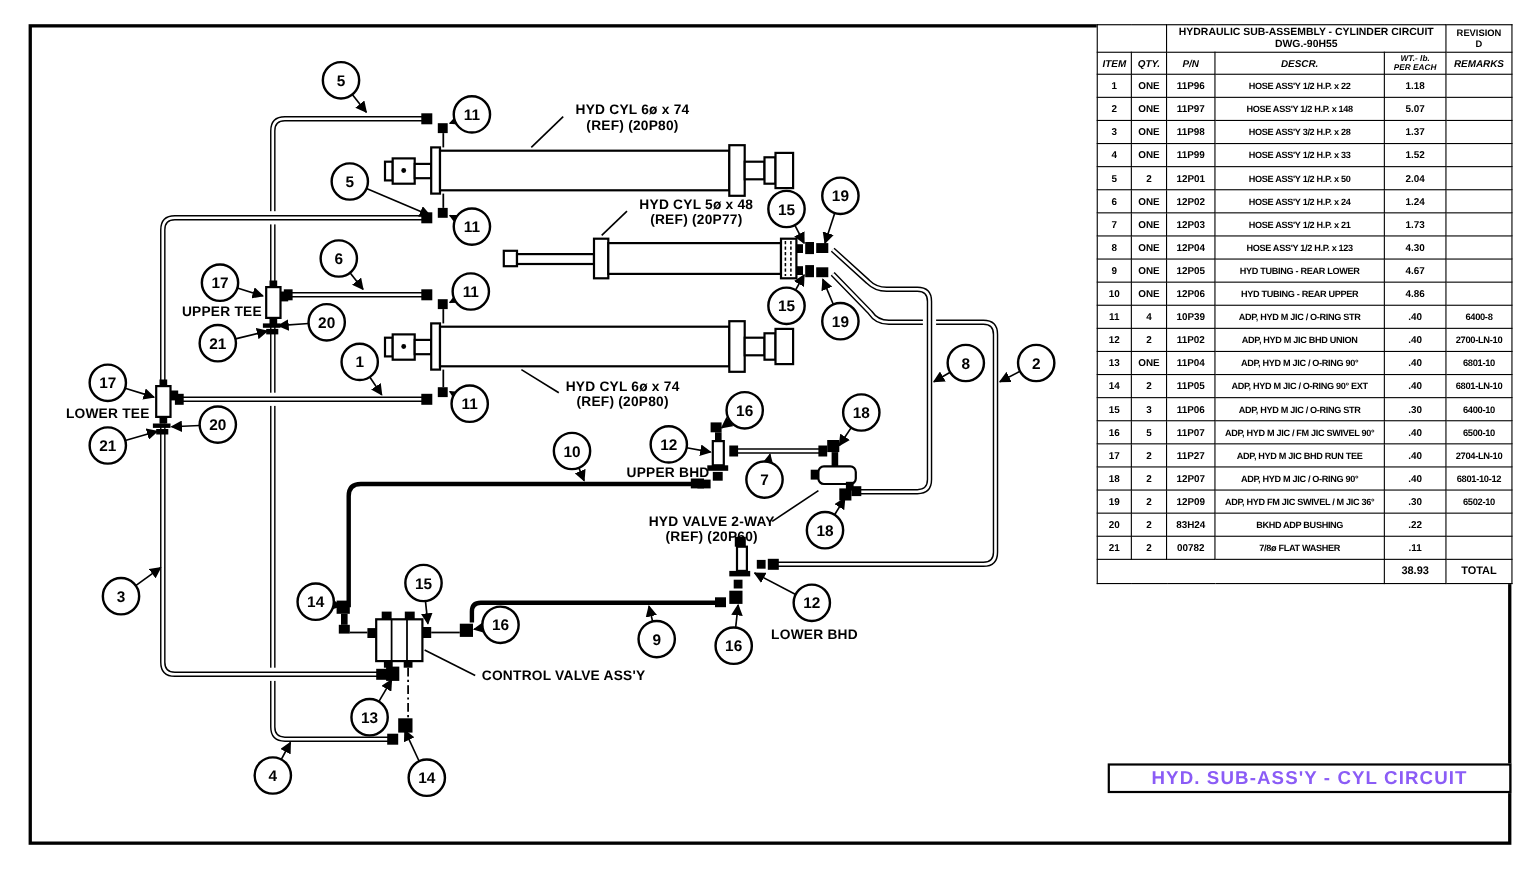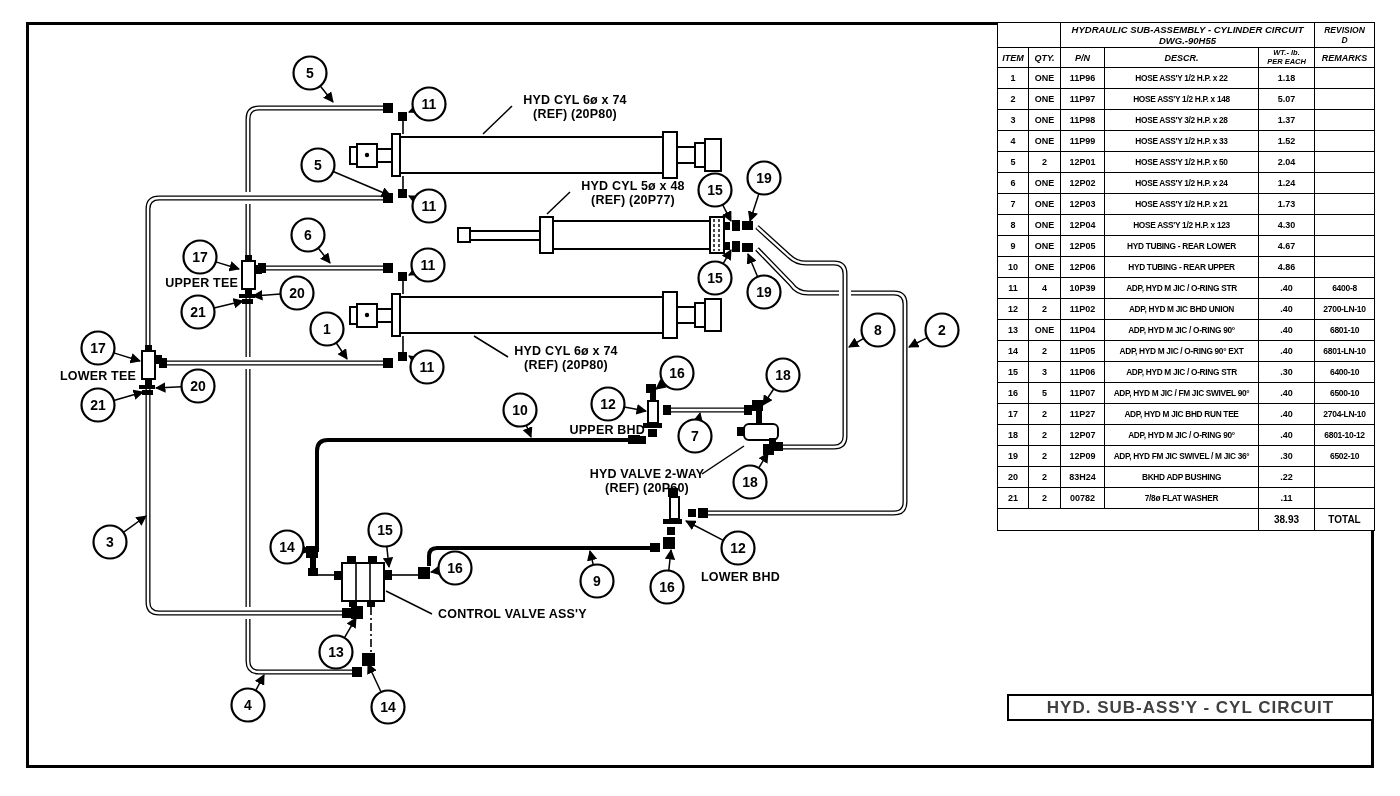--- a/index.html
+++ b/index.html
@@ -20,38 +20,38 @@
   .dash{stroke:#000;stroke-width:1.4;fill:none;stroke-dasharray:3 2;}
   .dashdot{stroke:#000;stroke-width:1.6;fill:none;stroke-dasharray:8 3 2 3;}
   .part{fill:#fff;stroke:#000;stroke-width:2;}
   .fit{fill:#000;stroke:none;}
   .wht{fill:#fff;stroke:none;}
 
   
   .parts{position:absolute;left:997px;top:22px;width:377px;border-collapse:collapse;table-layout:fixed;background:#fff;}
   .parts td,.parts th{border:1.6px solid #000;padding:0 1px;font-weight:bold;color:#000;overflow:hidden;white-space:nowrap;text-align:center;font-family:"Liberation Sans",sans-serif;}
   .parts tr{height:21px;}
-  .parts .trow{height:25px;font-style:italic;}
+  .parts .trow{height:25px;}
   .parts .hrow{height:20px;font-style:italic;}
   .parts .totrow{height:22px;}
   .ttl{font-size:9.5px;line-height:11px;}
   .rev{font-size:8.5px;line-height:10px;}
   .hcell{font-size:9px;}
   .wthead{font-size:7.5px;line-height:8.5px;}
   .c-item,.c-qty{font-size:9px;}
   .c-pn{font-size:9px;}
   .c-descr{font-size:8.3px;letter-spacing:-0.3px;}
   .c-wt{font-size:9px;}
   .c-rem{font-size:8.5px;letter-spacing:-0.3px;}
   .noborder{border:none;background:transparent;}
   .totcell{font-size:10px;}
 
   
   .tblock{position:absolute;left:1007px;top:694px;width:367px;background:#fff;}
-  .tblock>div{border:2.5px solid #000;box-sizing:border-box;text-align:center;color:#404040;font-weight:bold;}
+  .tblock>div{border:2.5px solid #000;box-sizing:border-box;text-align:center;color:#8b5cf6;font-weight:bold;}
   .tb1{height:27px;line-height:24px;font-size:17px;letter-spacing:1px;}
   .tb2{height:26px;line-height:23px;font-size:16px;margin-top:-2.5px;letter-spacing:1px;}
   .tb3{height:26px;line-height:23px;font-size:16px;margin-top:-2.5px;letter-spacing:1px;}
 </style>
 </head>
 <body>
 
 <div class="sheet-border"></div>
 
 <svg id="diagram-svg" width="1400" height="796" viewBox="0 0 1400 796">

